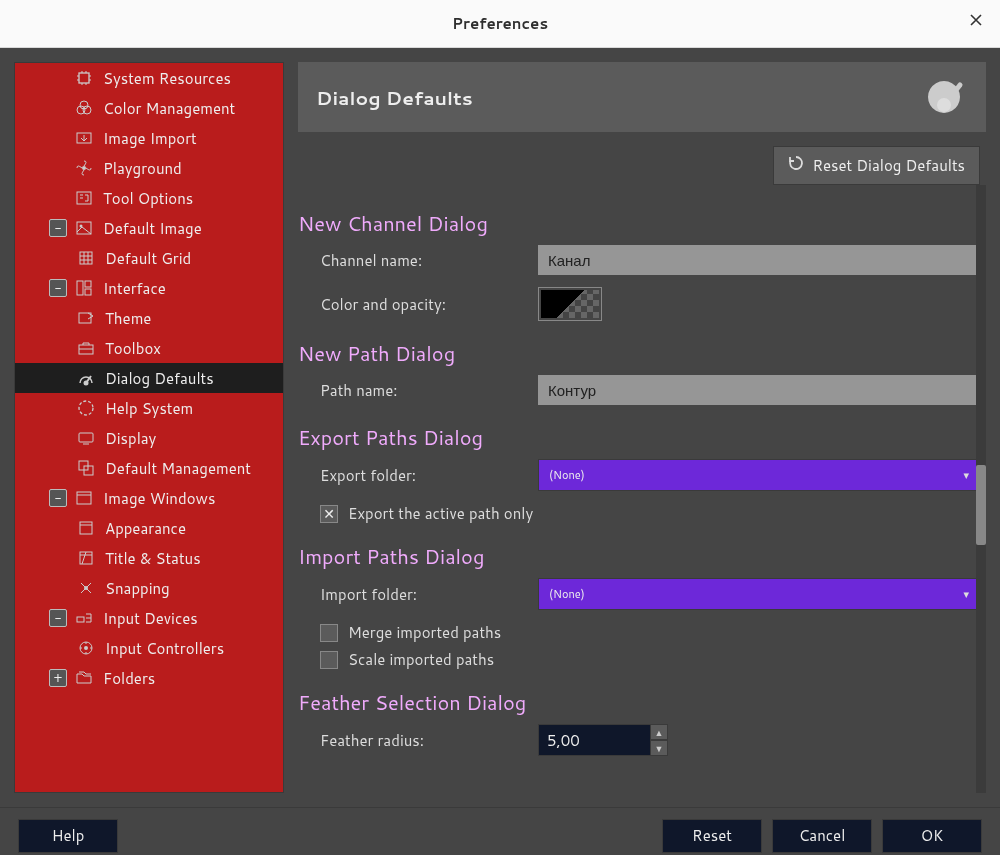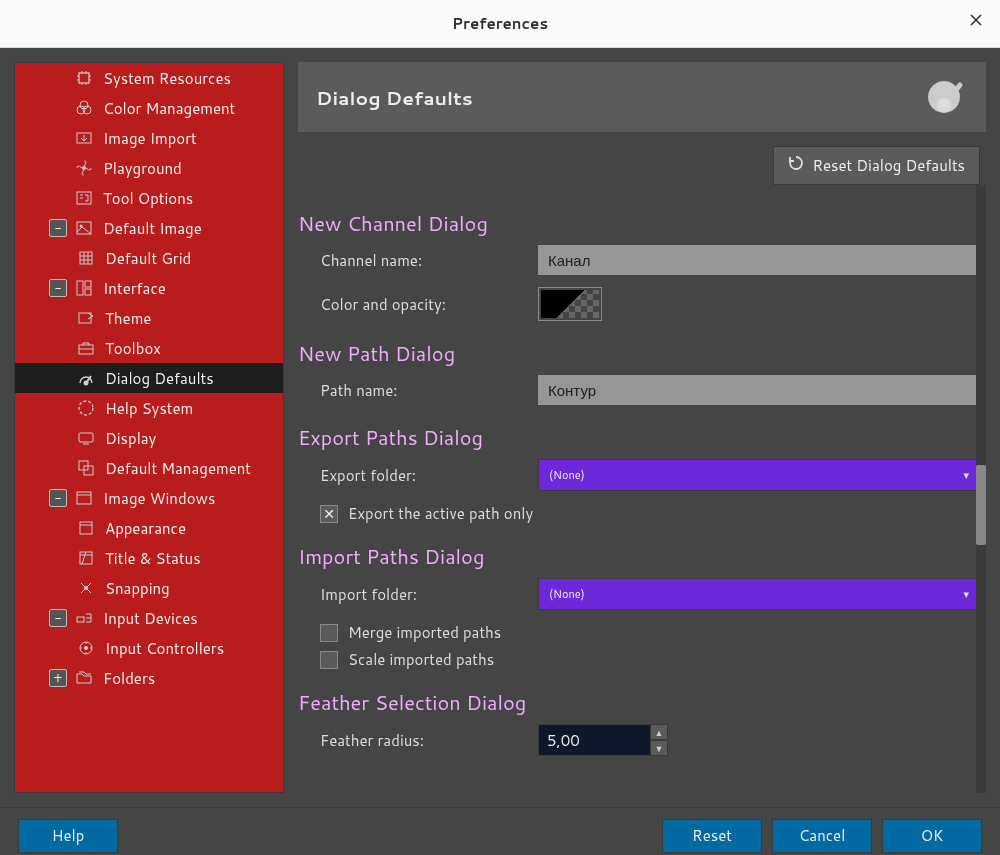--- a/index.html
+++ b/index.html
@@ -37,21 +37,21 @@
 .checkbox { width: 18px; height: 18px; border: 1px solid #888; background: #5b5b5b; display: flex; align-items: center; justify-content: center; cursor: pointer; color: #eee; font-size: 14px; }
 .check-label { color: #ddd; font-size: 15px; }
 .spinner { display: flex; width: 130px; }
 .spinner-val { flex: 1; background: #0f172a; border: 1px solid #3a3a3a; color: #eee; padding: 0 8px; height: 32px; display: flex; align-items: center; font-size: 15px; border-right: none; }
 .spinner-btns { display: flex; flex-direction: column; }
 .spinner-btns button { width: 18px; height: 16px; background: #5b5b5b; border: 1px solid #3a3a3a; color: #ccc; font-size: 9px; cursor: pointer; display: flex; align-items: center; justify-content: center; }
 .scroll-thumb { position: absolute; right: 0; top: 280px; width: 10px; height: 80px; background: #888; border-radius: 2px; }
 .scroll-track { position: absolute; right: 0; top: 0; bottom: 0; width: 10px; background: #3b3b3b; }
 .footer { height: 56px; border-top: 1px solid #3a3a3a; display: flex; align-items: center; justify-content: space-between; padding: 0 18px; }
 .footer-right { display: flex; gap: 10px; }
-.btn { background: #0369a1; border: 1px solid #3a3a3a; color: #eee; font-size: 15px; height: 34px; padding: 0 22px; cursor: pointer; min-width: 100px; }
+.btn { background: #0f172a; border: 1px solid #3a3a3a; color: #eee; font-size: 15px; height: 34px; padding: 0 22px; cursor: pointer; min-width: 100px; }
 </style>
 </head>
 <body>
 
 <div class="titlebar">
   <span class="titlebar-title">Preferences</span>
   <div class="titlebar-close">
     <svg viewBox="0 0 12 12" width="12" height="12">
         <path d="M1 1 L11 11 M11 1 L1 11" stroke="#333" stroke-width="1.6" fill="none"></path>
       </svg>

